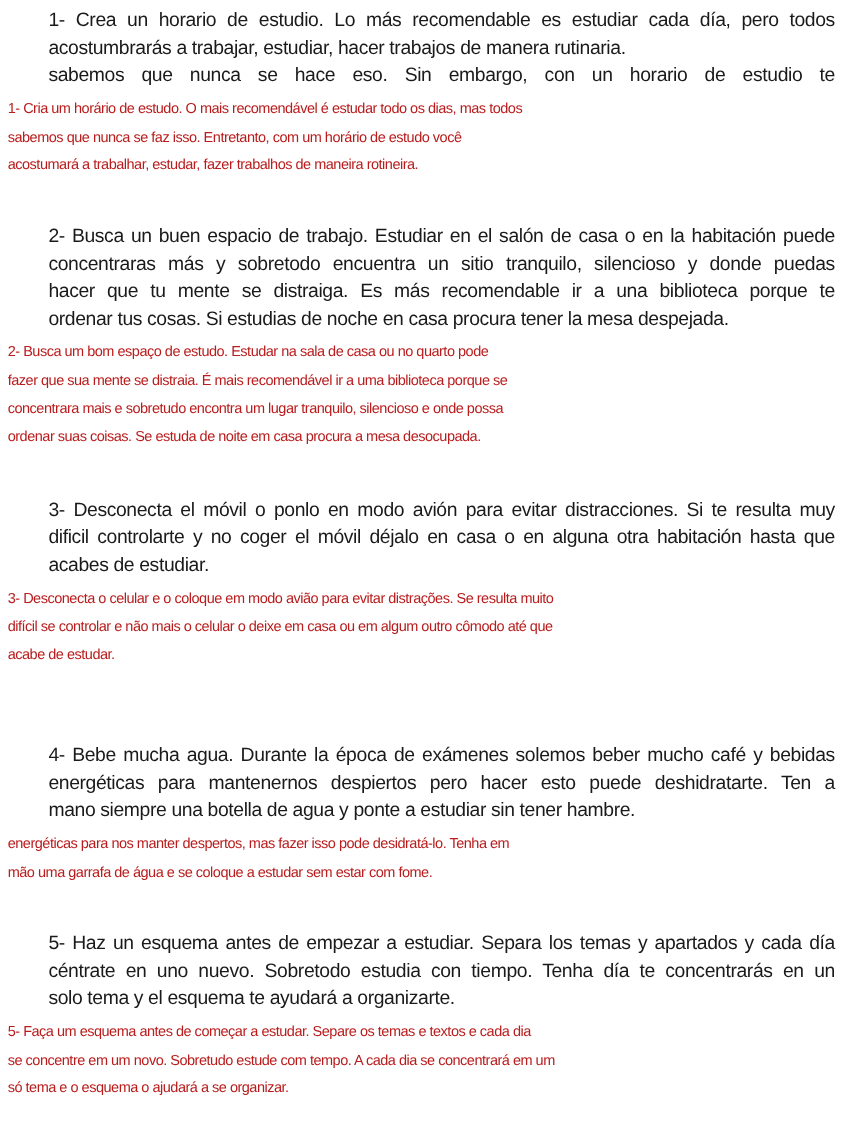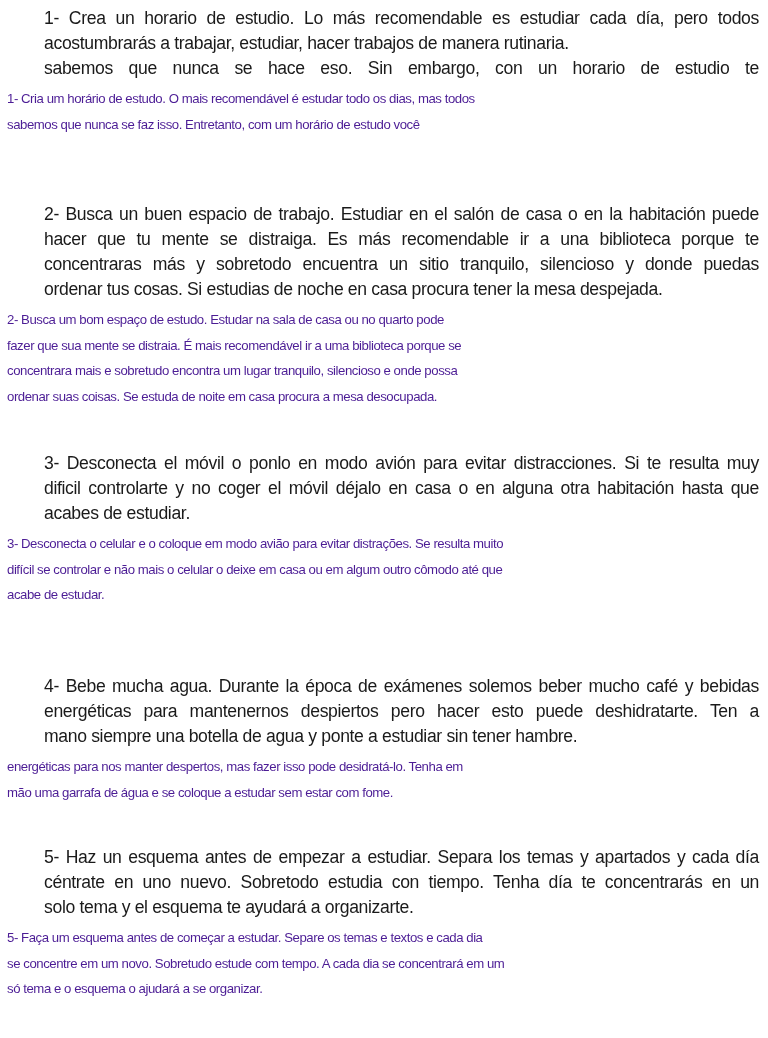--- a/index.html
+++ b/index.html
@@ -41,21 +41,21 @@
       white-space: nowrap;
       margin-left: 37px;
     }
     .es .line.last {
       text-align-last: left;
     }
     .pt {
       font-family: "Liberation Sans", sans-serif;
       font-size: 13.2px;
       line-height: 25.5px;
-      color: #4c1d95;
+      color: #b91c1c;
       margin: 5px 0 0 0;
       letter-spacing: -0.45px;
     }
     .pt .line {
       display: block;
       white-space: nowrap;
     }
   </style>
 </head>
 <body>
@@ -64,28 +64,29 @@
 
   <section class="tip" style="top:6px;">
     <p class="es">
       <span class="line">1- Crea un horario de estudio. Lo más recomendable es estudiar cada día, pero todos</span>
       <span class="line last">acostumbrarás a trabajar, estudiar, hacer trabajos de manera rutinaria.</span>
       <span class="line">sabemos que nunca se hace eso. Sin embargo, con un horario de estudio te</span>
     </p>
     <p class="pt">
       <span class="line">1- Cria um horário de estudo. O mais recomendável é estudar todo os dias, mas todos</span>
       <span class="line">sabemos que nunca se faz isso. Entretanto, com um horário de estudo você</span>
+      <span class="line">acostumará a trabalhar, estudar, fazer trabalhos de maneira rotineira.</span>
     </p>
   </section>
 
   <section class="tip" style="top:202px;">
     <p class="es">
       <span class="line">2- Busca un buen espacio de trabajo. Estudiar en el salón de casa o en la habitación puede</span>
+      <span class="line">concentraras más y sobretodo encuentra un sitio tranquilo, silencioso y donde puedas</span>
       <span class="line">hacer que tu mente se distraiga. Es más recomendable ir a una biblioteca porque te</span>
-      <span class="line">concentraras más y sobretodo encuentra un sitio tranquilo, silencioso y donde puedas</span>
       <span class="line last">ordenar tus cosas. Si estudias de noche en casa procura tener la mesa despejada.</span>
     </p>
     <p class="pt">
       <span class="line">2- Busca um bom espaço de estudo. Estudar na sala de casa ou no quarto pode</span>
       <span class="line">fazer que sua mente se distraia. É mais recomendável ir a uma biblioteca porque se</span>
       <span class="line">concentrara mais e sobretudo encontra um lugar tranquilo, silencioso e onde possa</span>
       <span class="line">ordenar suas coisas. Se estuda de noite em casa procura a mesa desocupada.</span>
     </p>
   </section>
 

